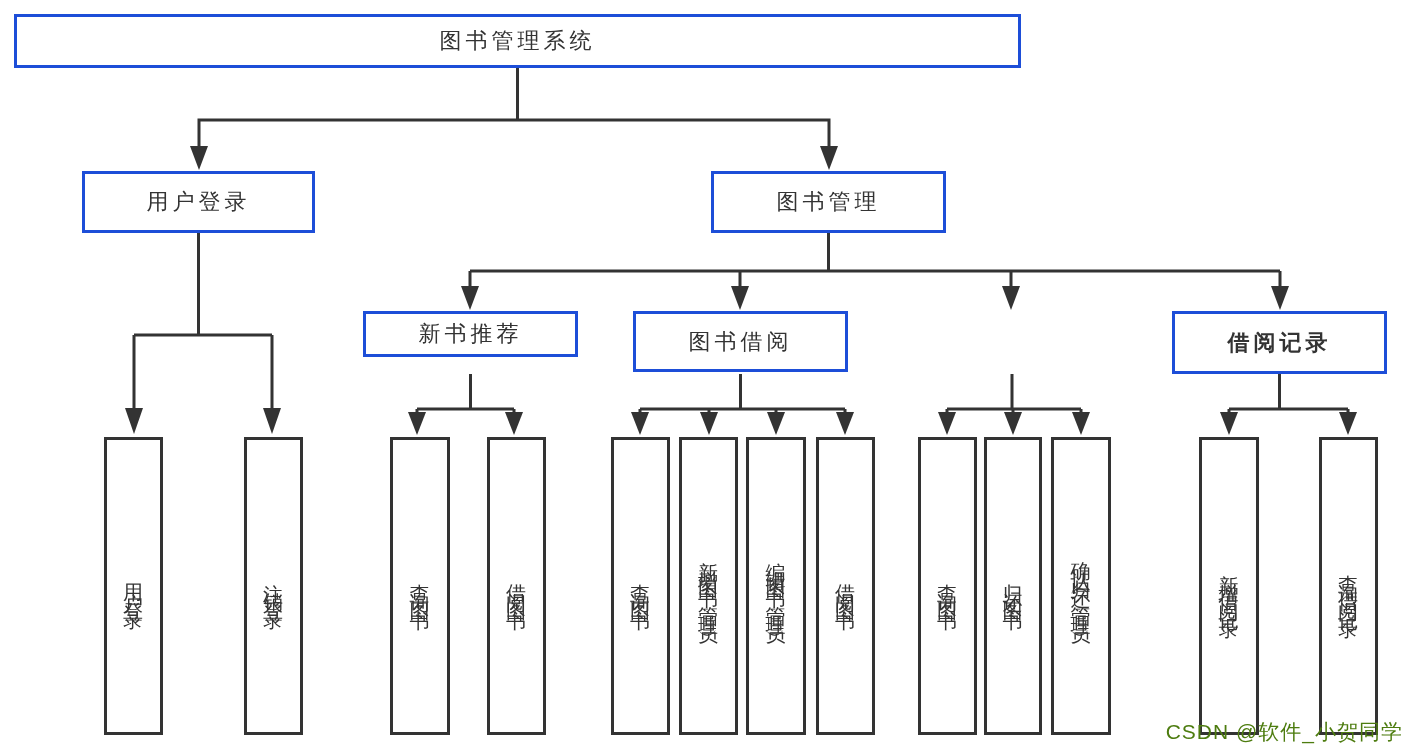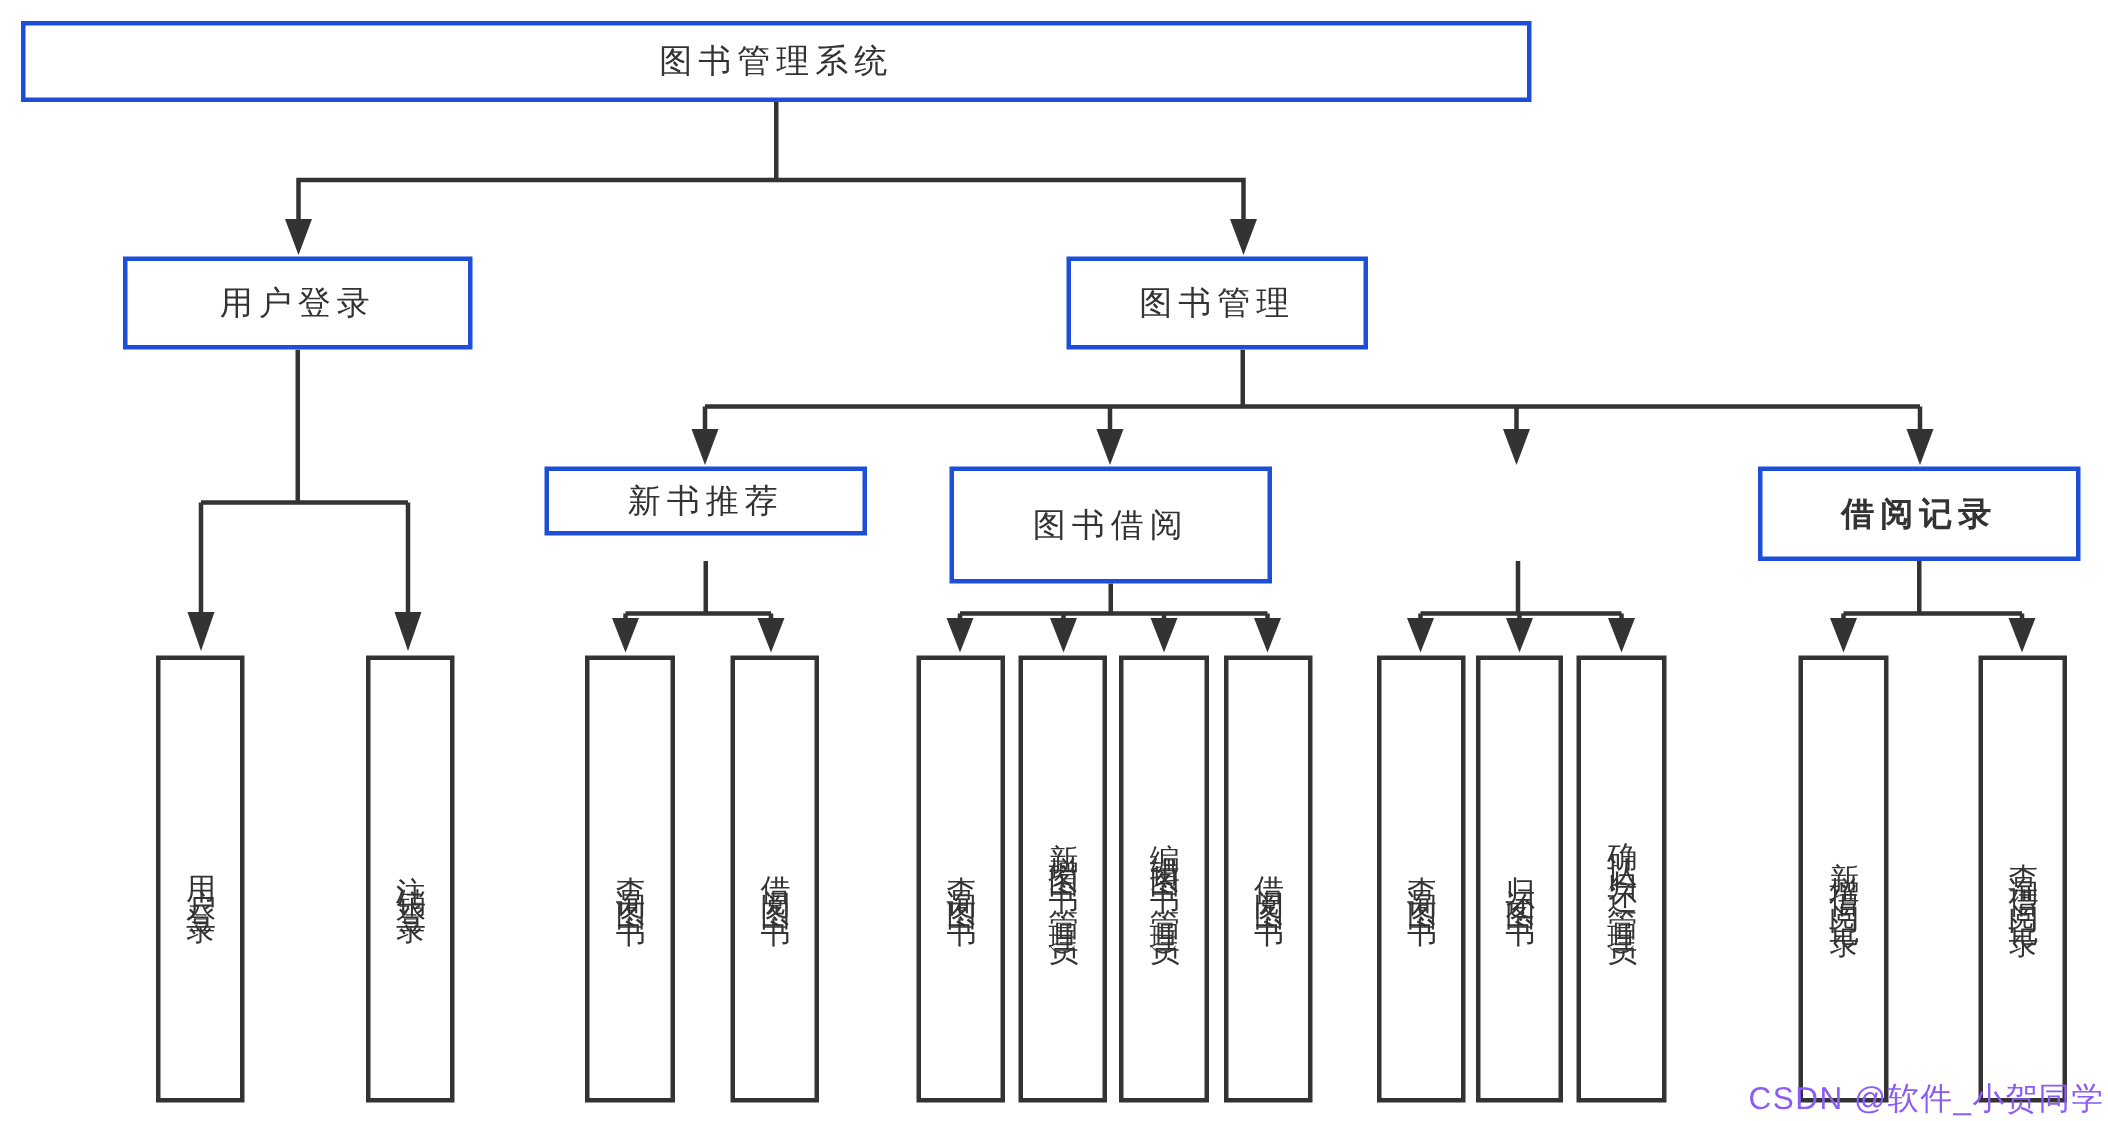--- a/index.html
+++ b/index.html
@@ -56,21 +56,21 @@
     font-size: 20px;
     letter-spacing: 9px;
     line-height: 1;
     color: #333333;
   }
   #watermark {
     position: absolute;
     top: 718px;
     right: 2px;
     font-size: 21px;
-    color: #8b5cf6;
+    color: #4d7c0f;
     letter-spacing: 1px;
     white-space: nowrap;
     z-index: 5;
   }
 </style>
 </head>
 <body>
 
 <div id="stage">
 
@@ -114,28 +114,28 @@
     </g>
   </svg>
 
   <div class="node h-label" style="left:14px; top:14px; width:1007px; height:54px;">
     <span>图书管理系统</span>
   </div>
 
   <div class="node h-label" style="left:82px; top:171px; width:233px; height:62px;">
     <span>用户登录</span>
   </div>
-  <div class="node h-label" style="left:711px; top:171px; width:201px; height:62px;">
+  <div class="node h-label" style="left:711px; top:171px; width:235px; height:62px;">
     <span>图书管理</span>
   </div>
 
   <div class="node h-label" style="left:363px; top:311px; width:215px; height:46px;">
     <span>新书推荐</span>
   </div>
-  <div class="node h-label" style="left:633px; top:311px; width:215px; height:78px;">
+  <div class="node h-label" style="left:633px; top:311px; width:215px; height:61px;">
     <span>图书借阅</span>
   </div>
   <div class="node h-label" style="left:1172px; top:311px; width:215px; height:63px;font-weight:bold;">
     <span>借阅记录</span>
   </div>
 
   <div class="leaf" style="left:104px; width:59px;">
     <span class="vtext">用户登录</span>
   </div>
   <div class="leaf" style="left:244px; width:59px;">

